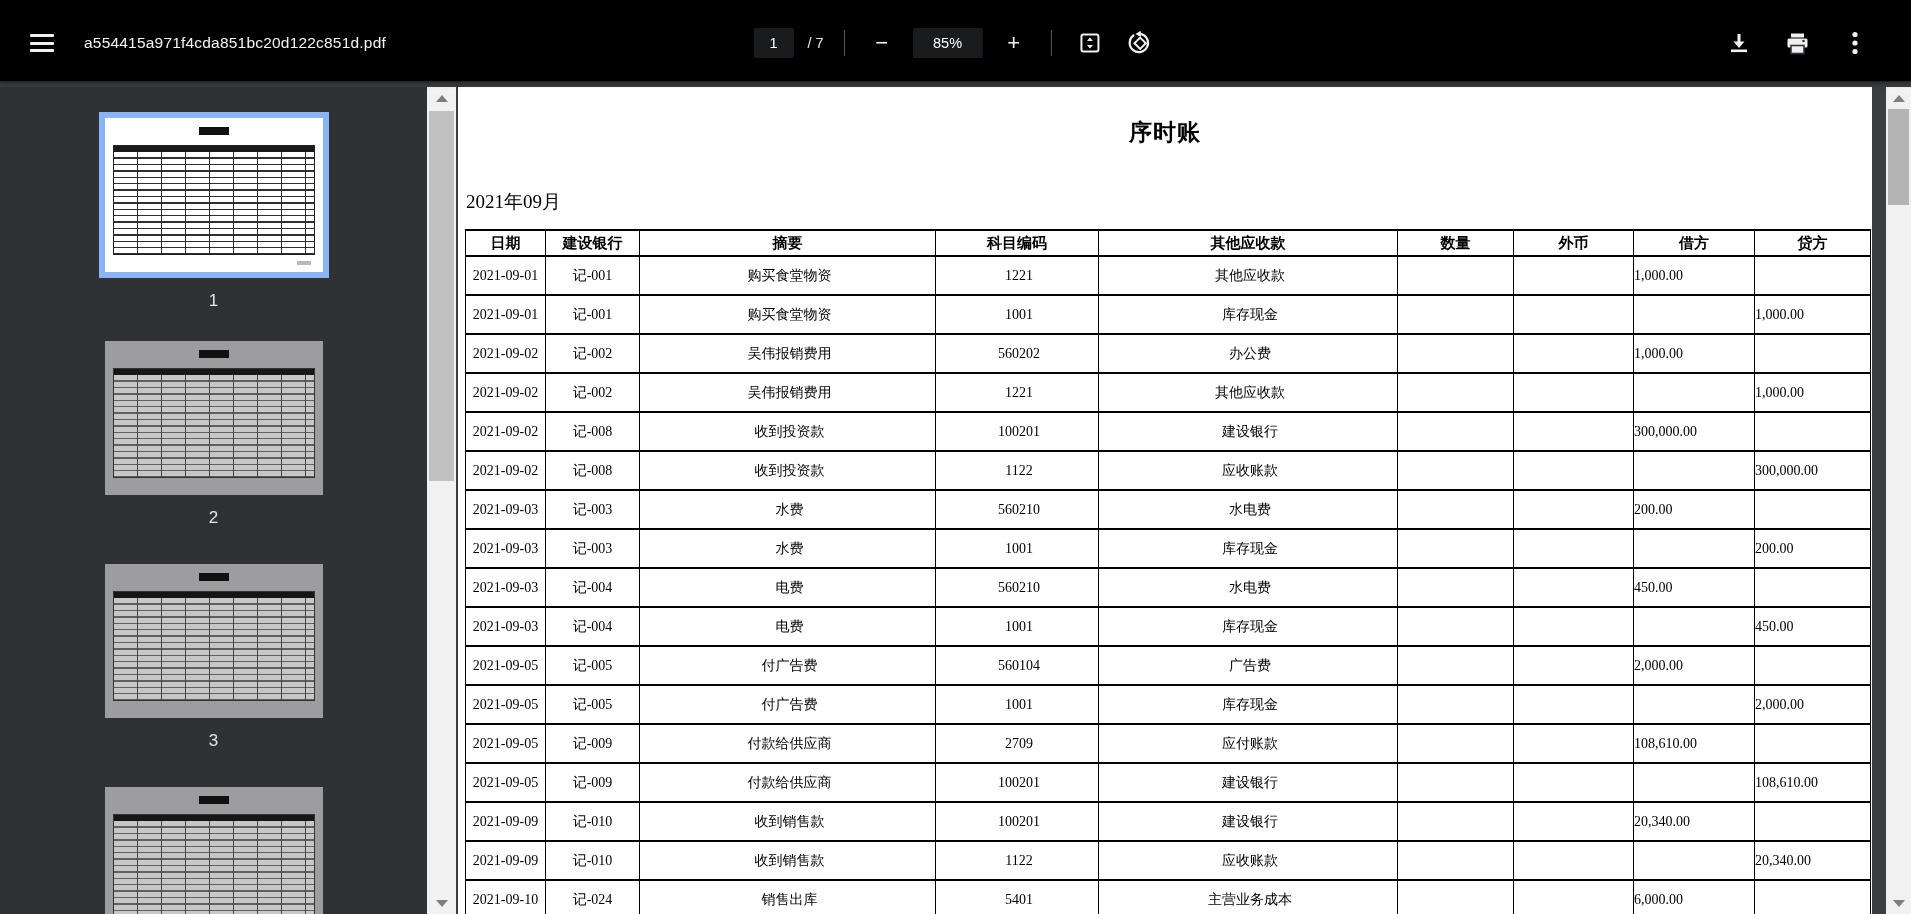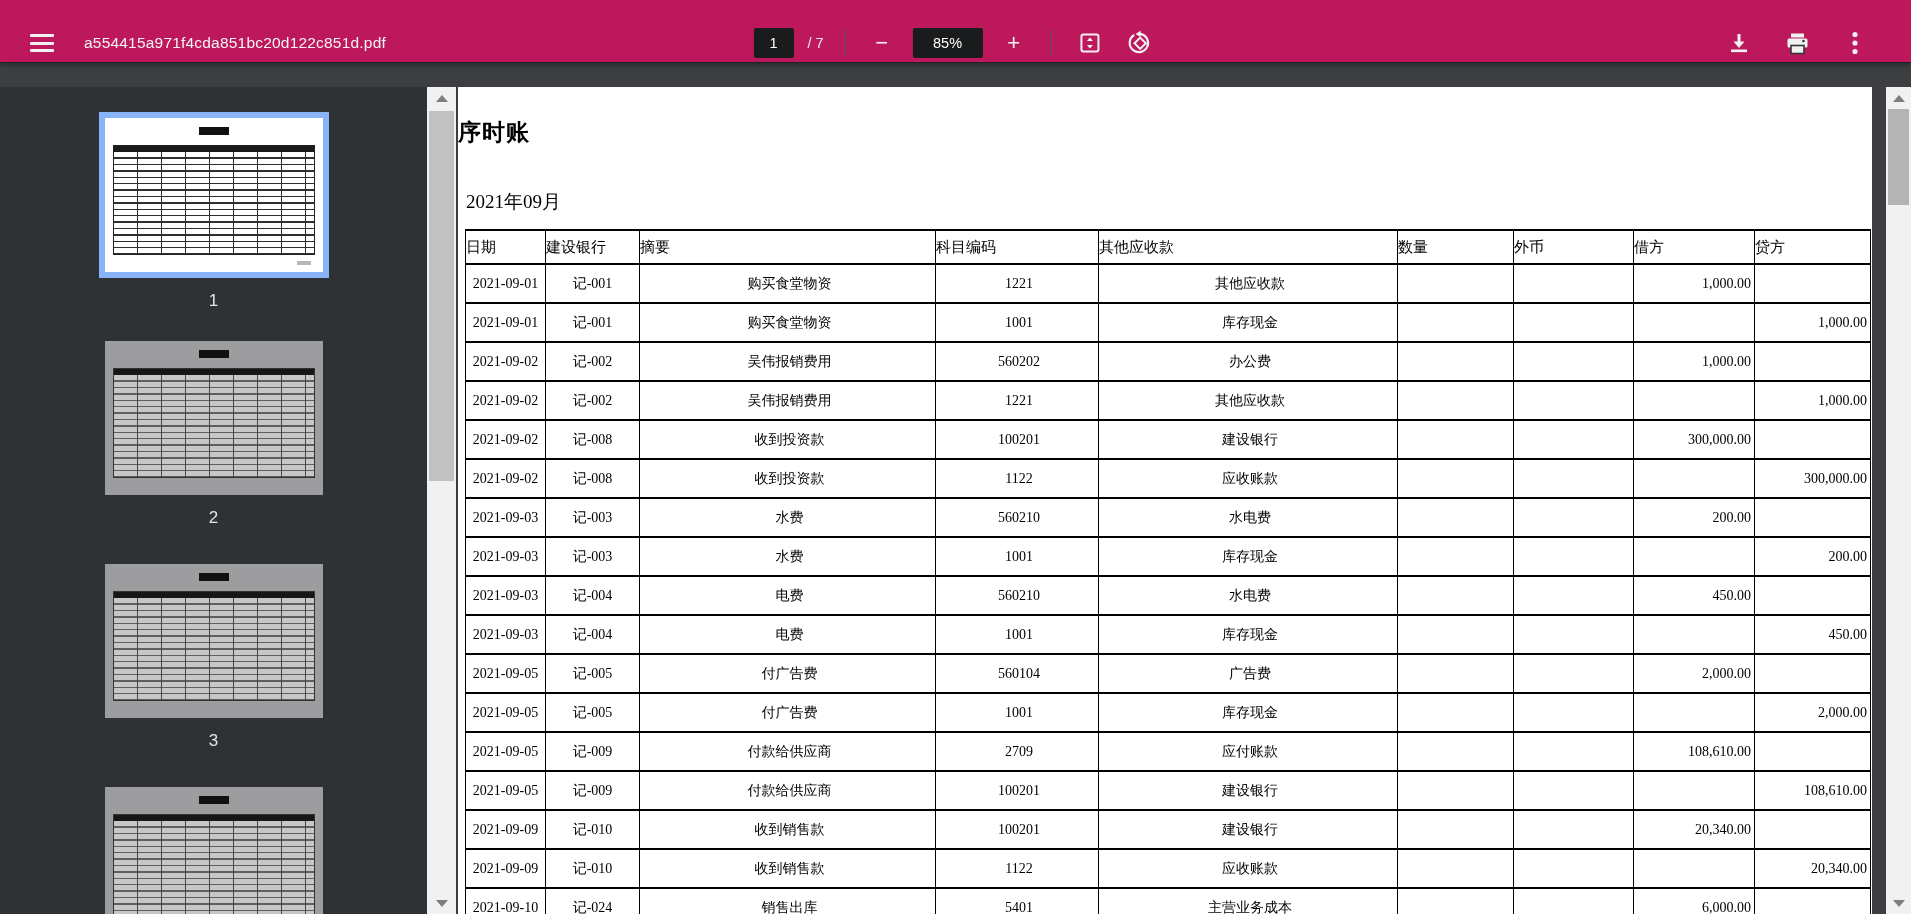--- a/index.html
+++ b/index.html
@@ -1,21 +1,21 @@
 <!DOCTYPE html>
 <html><head>
 <meta charset="utf-8">
 <style>
   * { margin:0; padding:0; box-sizing:border-box; }
   html,body { width:1911px; height:914px; overflow:hidden; background:#3c3e41;
               font-family:"Liberation Sans","DejaVu Sans",sans-serif; }
 
   
-  .toolbar { position:absolute; left:0; top:0; width:1911px; height:63px;
-             background:#be185d; color:#f1f1f1; z-index:30;
+  .toolbar { position:absolute; left:0; top:0; width:1911px; height:82px;
+             background:#000000; color:#f1f1f1; z-index:30;
              border-bottom:1px solid #202225; box-shadow:0 2px 5px rgba(0,0,0,.35); }
   .tb-left { position:absolute; left:30px; top:0; height:86px; display:flex; align-items:center; gap:30px; }
   .hamburger { width:24px; height:18px; display:flex; flex-direction:column; justify-content:space-between; cursor:pointer; }
   .hamburger span { display:block; height:3px; background:#f1f1f1; border-radius:1px; }
   .filename { font-size:15.5px; letter-spacing:.2px; color:#f4f4f4; }
 
   .tb-center { position:absolute; left:50%; top:0; transform:translateX(-50%); height:86px;
                display:flex; align-items:center; gap:14px; }
   .page-input { width:40px; height:30px; background:#191b1c; border:none; color:#fff;
                 text-align:center; font-size:14.5px; border-radius:2px; font-family:inherit; }
@@ -61,32 +61,32 @@
   .scroll-up, .scroll-down { position:absolute; left:0; width:100%; height:22px; display:flex; align-items:center; justify-content:center; cursor:pointer; }
   .scroll-up { top:0; } .scroll-down { bottom:0; }
   .tri-up { width:0; height:0; border-left:6px solid transparent; border-right:6px solid transparent; border-bottom:7px solid #7e7e7e; }
   .tri-down { width:0; height:0; border-left:6px solid transparent; border-right:6px solid transparent; border-top:7px solid #7e7e7e; }
   .sb-thumb { position:absolute; left:2px; right:2px; top:24px; height:370px; background:#c1c1c1; cursor:pointer; }
 
   
   .doc-area { position:absolute; left:456px; top:87px; right:25px; bottom:0; background:#3c3e41; overflow:hidden; }
   .pdf-page { position:absolute; left:2px; top:0; width:1414px; height:1200px; background:#ffffff;
               font-family:"Liberation Serif","DejaVu Serif",serif; color:#000; }
-  .pdf-title { position:absolute; top:30px; left:0; width:100%; text-align:left;
+  .pdf-title { position:absolute; top:30px; left:0; width:100%; text-align:center;
                font-size:23px; font-weight:bold; letter-spacing:1px; }
   .pdf-period { position:absolute; top:102px; left:8px; font-size:19px; }
 
   table.journal { position:absolute; top:142px; left:7px; border-collapse:collapse; table-layout:fixed; width:1405px; }
   table.journal th, table.journal td { border:1px solid #000; overflow:hidden; white-space:nowrap; }
-  table.journal th { border-top-width:2px; border-bottom-width:2px; height:34px;
-                     font-size:15px; font-weight:normal; text-align:left; }
+  table.journal th { border-top-width:2px; border-bottom-width:2px; height:26px;
+                     font-size:15px; font-weight:bold; text-align:center; }
   table.journal td { height:39px; font-size:14px; border-top-width:2px; border-bottom-width:2px; }
   td.c-date, td.c-voucher { text-align:center; }
   td.c-summary, td.c-code, td.c-name { text-align:center; padding-left:4px; }
-  td.c-debit, td.c-credit { text-align:right; padding-right:3px; }
+  td.c-debit, td.c-credit { text-align:left; padding-right:3px; }
 
   
   .main-scroll { position:absolute; right:0; top:87px; width:25px; bottom:0; background:#f1f1f1; z-index:20; }
   .main-thumb { position:absolute; left:2px; right:2px; top:22px; height:96px; background:#b4b4b4; cursor:pointer; }
 </style>
 </head>
 <body>
 
 <div class="toolbar">
   <div class="tb-left">

